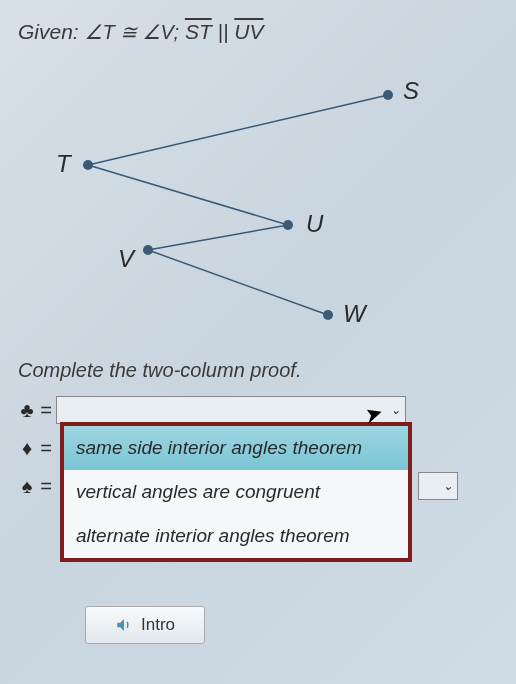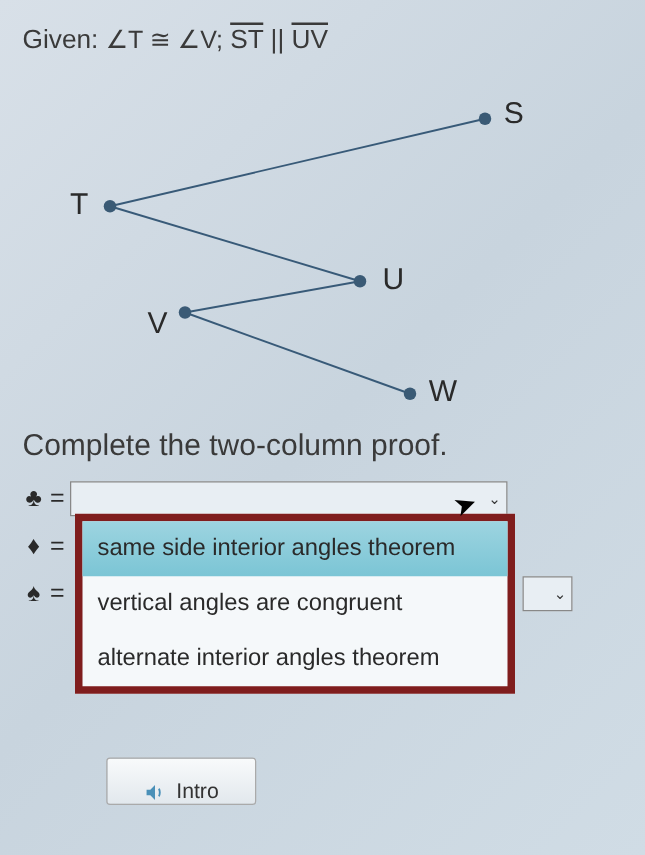--- a/index.html
+++ b/index.html
@@ -10,20 +10,21 @@
     body {
       width: 516px;
       height: 684px;
       background: linear-gradient(135deg, #d8e0e8 0%, #c8d4de 50%, #d0dce5 100%);
       font-family: Arial, sans-serif;
       position: relative;
       overflow: hidden;
     }
     .content {
       padding: 18px 29px 12px 18px;
+      font-style: italic;
     }
     .header-line {
       font-size: 21px;
       color: #3a3a3a;
       margin-bottom: 2px;
       line-height: 1.3;
     }
     .overline {
       text-decoration: overline;
       text-decoration-thickness: 2px;
@@ -42,23 +43,23 @@
       top: 0;
       left: 0;
     }
     .pt-label {
       position: absolute;
       font-size: 24px;
       color: #2a2a2a;
       font-weight: normal;
     }
     .instruction {
-      font-size: 24px;
+      font-size: 20px;
       color: #3a3a3a;
-      margin-top: 8px;
+      margin-top: 24px;
       margin-bottom: 12px;
     }
     .proof-area {
       position: relative;
       margin-top: 4px;
     }
     .row {
       display: flex;
       align-items: center;
       margin-bottom: 6px;
@@ -99,21 +100,21 @@
       position: relative;
       margin-left: auto;
       margin-right: 30px;
     }
     .dropdown {
       position: absolute;
       left: 42px;
       top: 28px;
       width: 352px;
       background: #f5f8fa;
-      border: 6px solid #7f1d1d;
+      border: 4px solid #7f1d1d;
       z-index: 10;
     }
     .dropdown-item {
       padding: 11px 12px;
       font-size: 19px;
       color: #2a2a2a;
       cursor: pointer;
     }
     .dropdown-item.highlighted {
       background: linear-gradient(180deg, #9dd4e0 0%, #7bc5d5 100%);
@@ -130,21 +131,21 @@
     .intro-btn {
       position: absolute;
       bottom: 40px;
       left: 85px;
       width: 120px;
       height: 38px;
       background: linear-gradient(180deg, #f8fafb 0%, #e2e8ed 100%);
       border: 1px solid #aaa;
       border-radius: 3px;
       display: flex;
-      align-items: flex-end;
+      align-items: center;
       justify-content: center;
       gap: 8px;
       font-size: 17px;
       color: #333;
       cursor: default;
     }
     .speaker-icon {
       width: 18px;
       height: 18px;
     }

